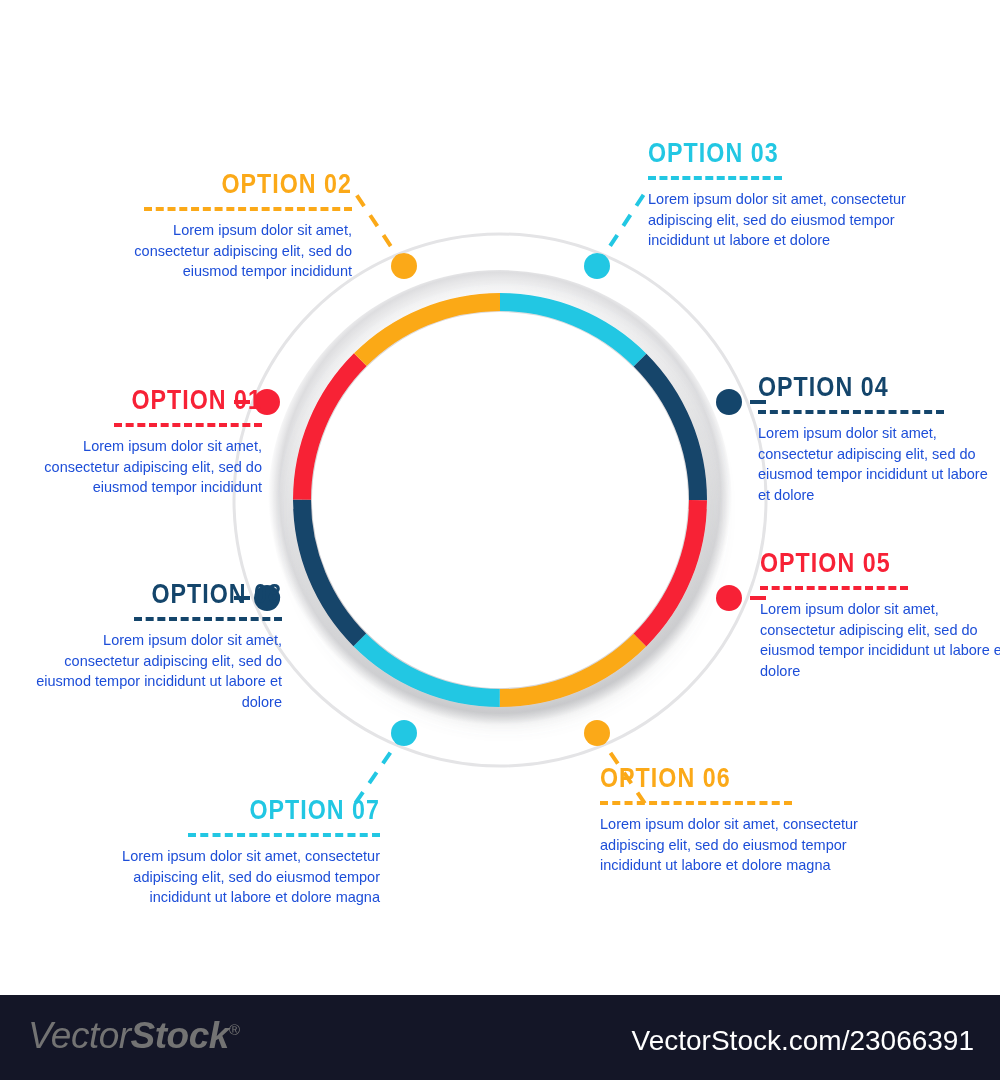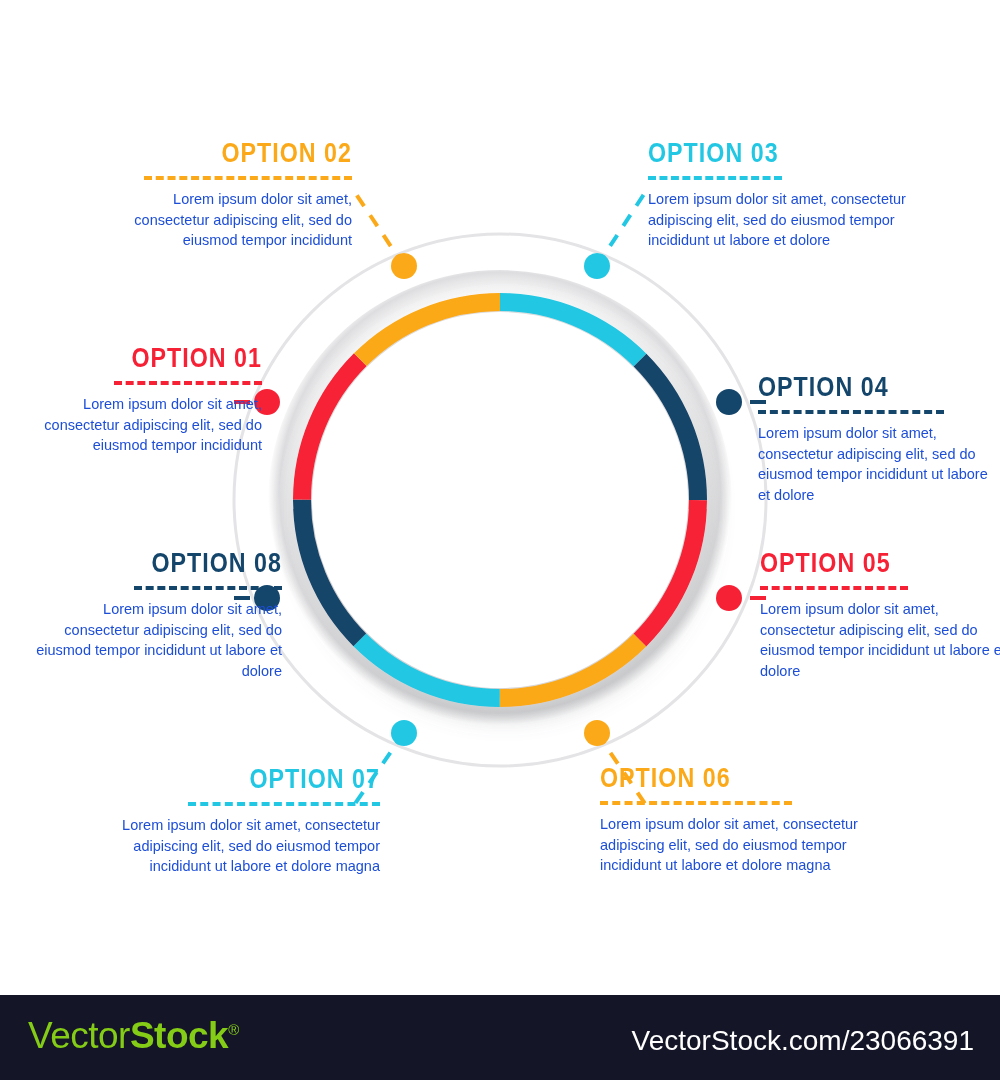--- a/index.html
+++ b/index.html
@@ -58,26 +58,26 @@
     margin: 0 0 9px 0;
   }
   .callout .body {
     font-family: "Liberation Sans", sans-serif;
     font-size: 14.5px;
     line-height: 1.42;
     color: #1d4ed8;
     margin: 0;
   }
 
-  .align-right { text-align: right; }
+  .align-right { text-align: right; margin-top: 31px; }
   .align-right .title { transform-origin: 100% 50%; }
   .align-left  .title { transform-origin: 0% 50%; }
 
   
-  #callout-01 { left: 14px;  top: 345px; width: 248px; }
+  #callout-01 { left: 14px;  top: 356px; width: 248px; }
   #callout-01 .rule { width: 148px; margin-left: auto; }
 
   #callout-02 { left: 104px; top: 140px; width: 248px; }
   #callout-02 .rule { width: 208px; margin-left: auto; }
 
   #callout-03 { left: 648px; top: 140px; width: 258px; }
   #callout-03 .rule { width: 134px; }
 
   #callout-04 { left: 758px; top: 374px; width: 240px; }
   #callout-04 .rule { width: 186px; }
@@ -100,25 +100,26 @@
     left: 0;
     top: 995px;
     width: 1000px;
     height: 85px;
     background: #141627;
   }
   #brand-logo {
     position: absolute;
     left: 28px;
     top: 20px;
-    color: #84cc16;
+    color: #737373;
     font-family: "Liberation Sans", sans-serif;
     font-size: 37px;
     letter-spacing: -0.5px;
     white-space: nowrap;
+    font-style: italic;
   }
   #brand-logo .light { font-weight: 300; }
   #brand-logo .bold  { font-weight: bold; }
   #brand-logo .reg   { font-size: 15px; vertical-align: super; }
   #footer-url {
     position: absolute;
     right: 26px;
     top: 30px;
     color: #ffffff;
     font-family: "Liberation Sans", sans-serif;

